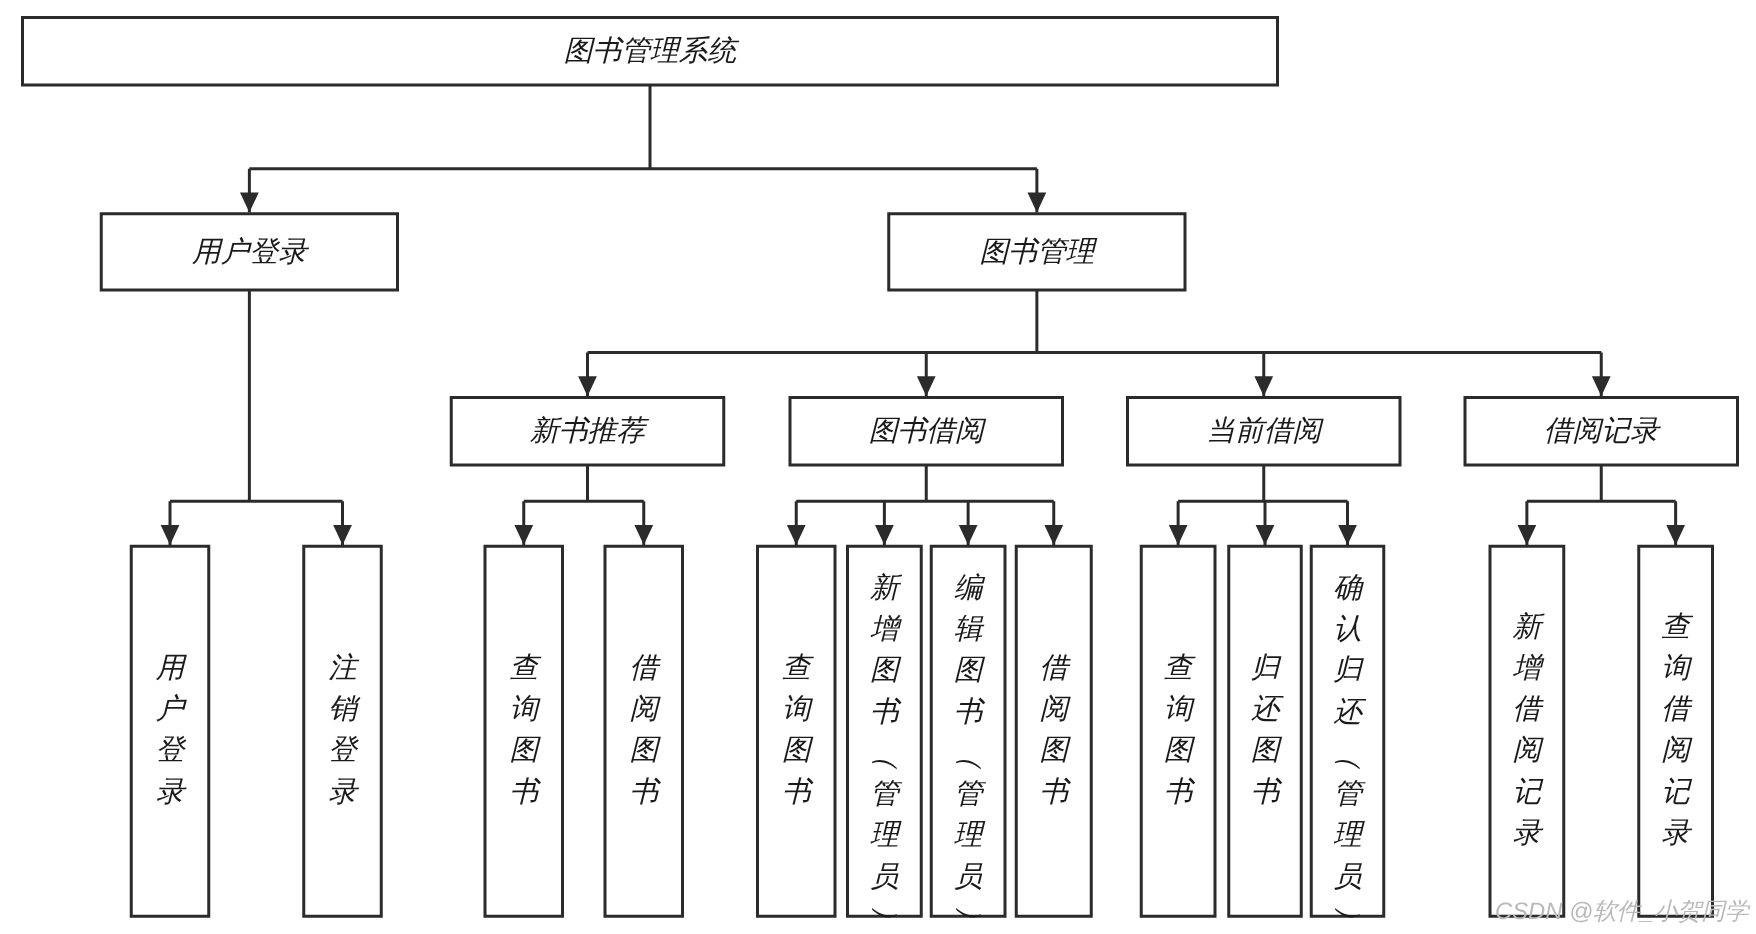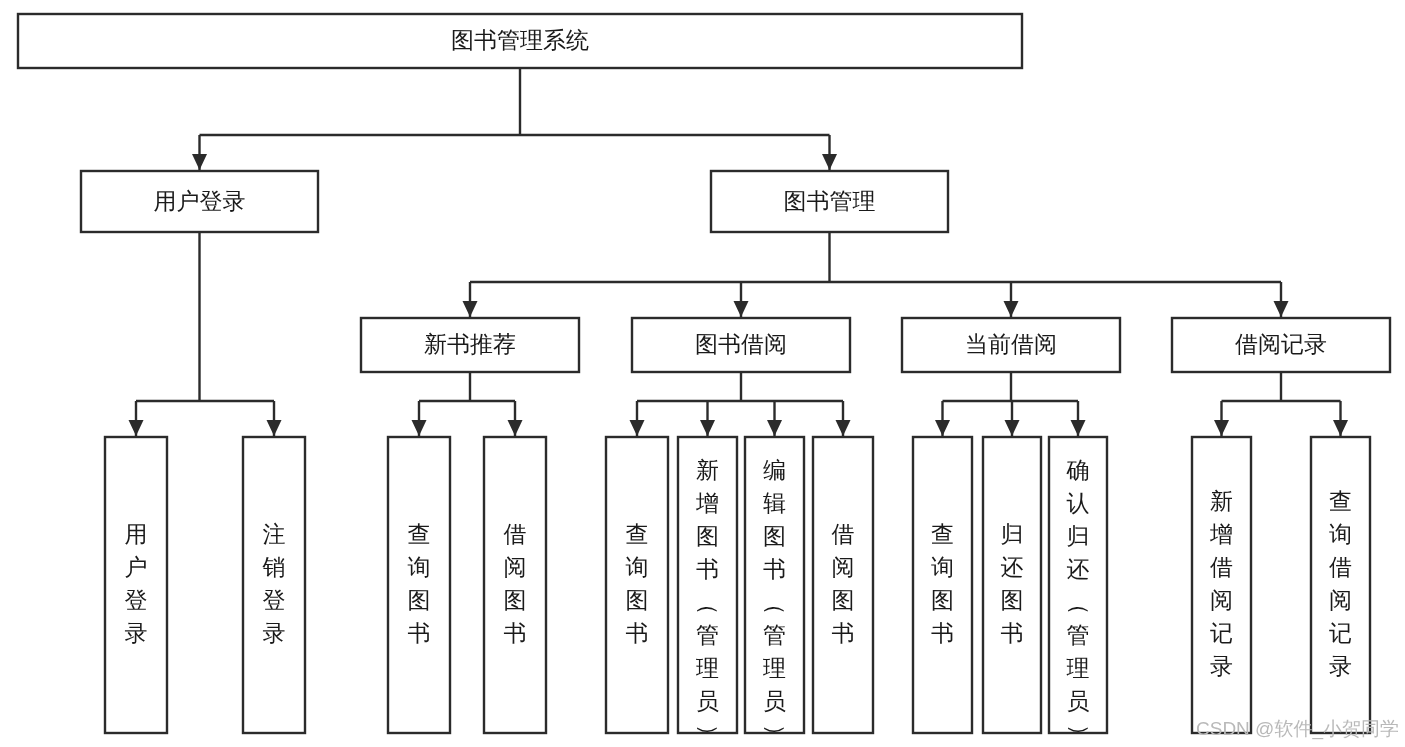--- a/index.html
+++ b/index.html
@@ -13,20 +13,21 @@
     font-family: "Liberation Sans", "DejaVu Sans", sans-serif;
     overflow: hidden;
     position: relative;
   }
   #diagram-root {
     position: absolute;
     left: 0;
     top: 0;
     width: 1405px;
     height: 747px;
+    font-style: italic;
   }
   .node-box {
     fill: #ffffff;
     stroke: #2b2b2b;
     stroke-width: 2.4;
   }
   .node-label {
     fill: #1a1a1a;
     font-family: "Liberation Sans", "DejaVu Sans", sans-serif;
     text-anchor: middle;

